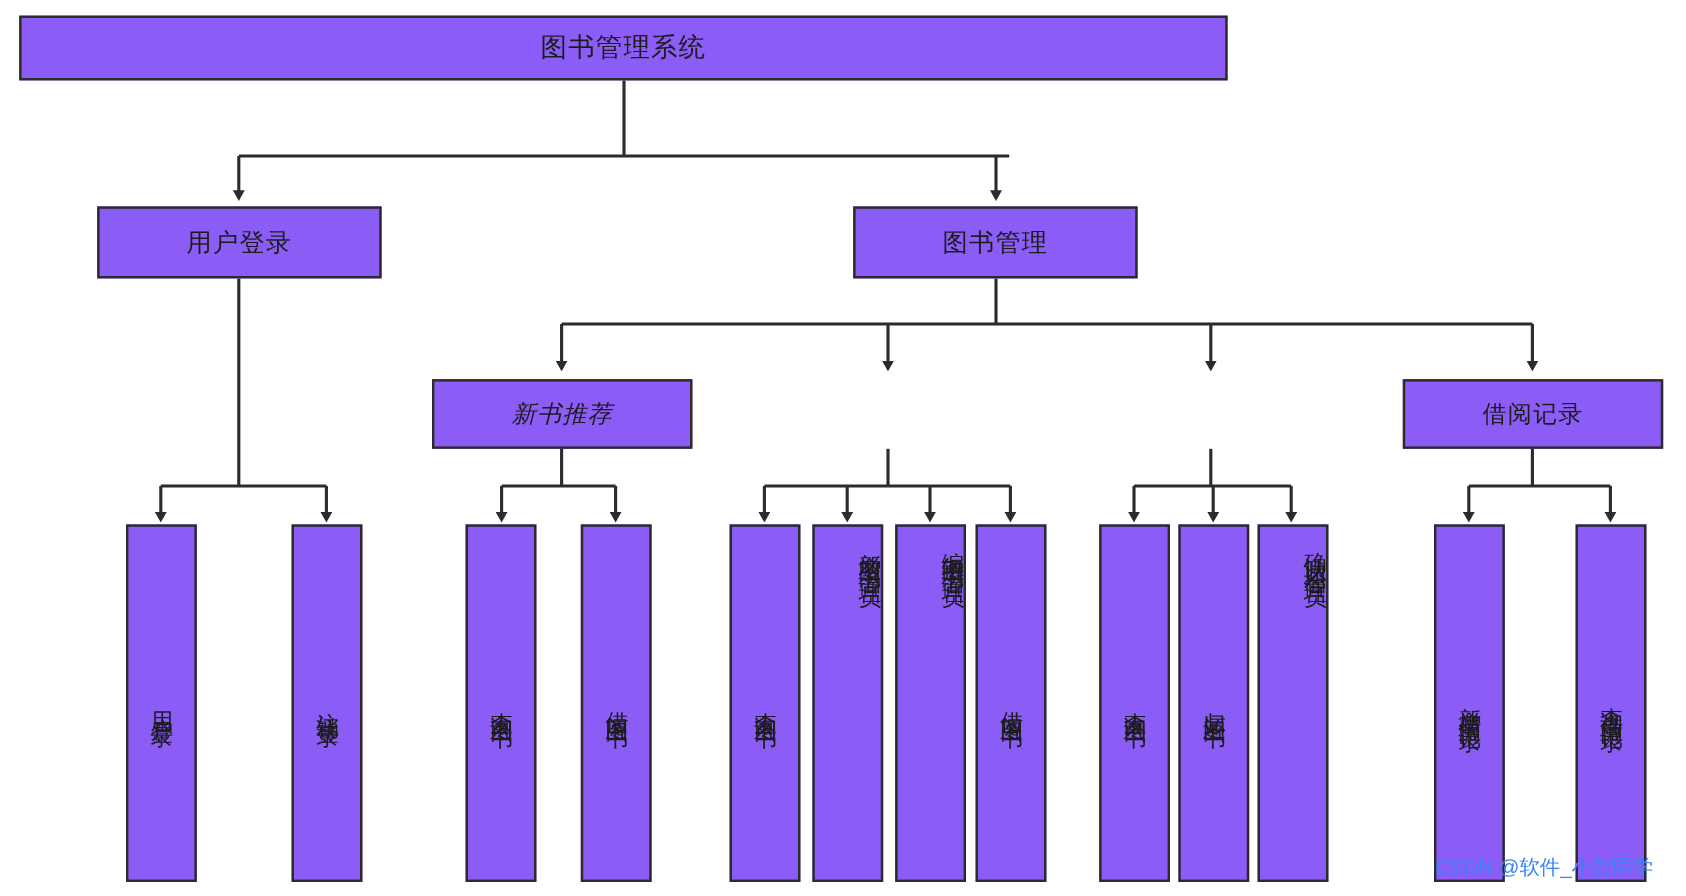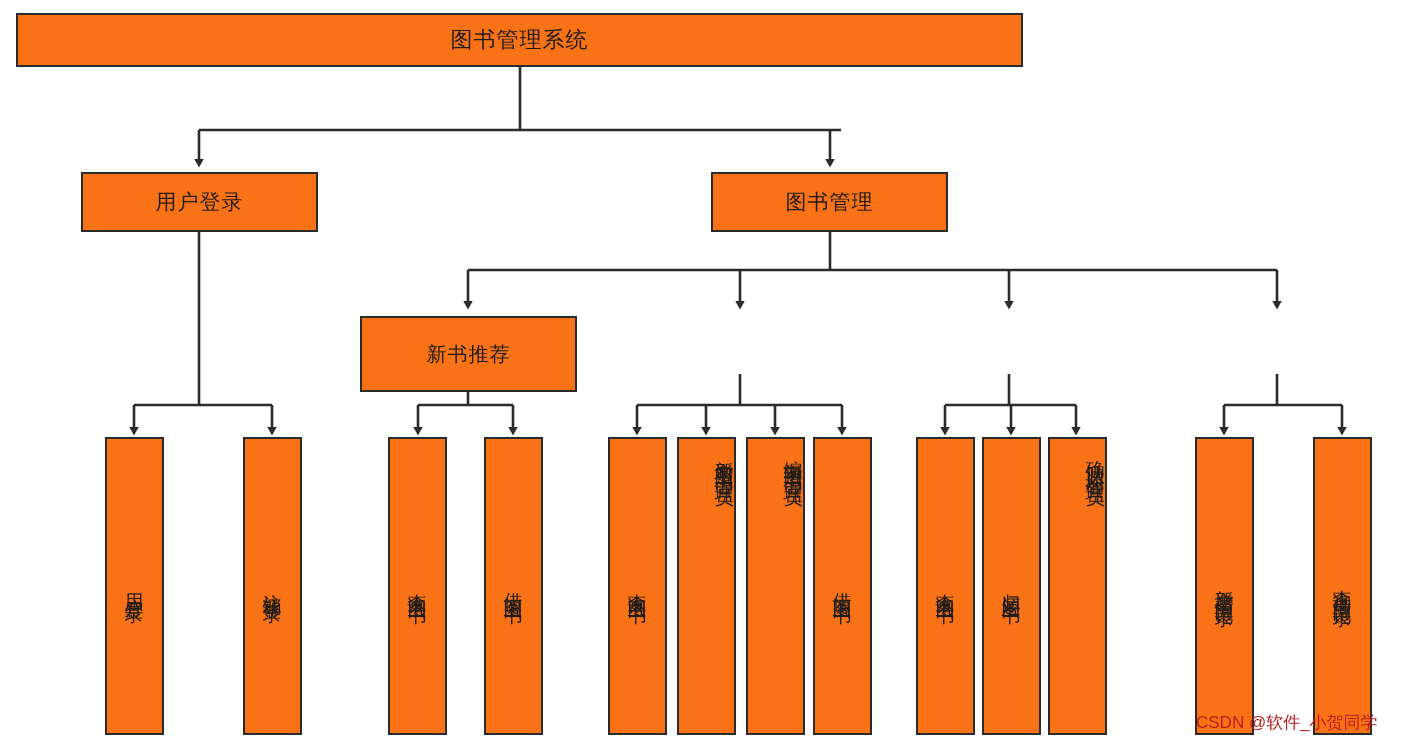--- a/index.html
+++ b/index.html
@@ -21,21 +21,21 @@
     position: absolute;
     left: 0;
     top: 0;
     width: 1405px;
     height: 747px;
   }
   .node {
     position: absolute;
     box-sizing: border-box;
     border: 2px solid #2b2b2b;
-    background: #f97316;
+    background: #8b5cf6;
     display: flex;
     align-items: center;
     justify-content: center;
     color: #1c1c1c;
     font-size: 21px;
     letter-spacing: 1px;
     z-index: 3;
   }
   .node.root { font-size: 22px; }
   .node.level2 { font-size: 21px; }
@@ -52,21 +52,21 @@
   }
   .node.leaf.tall-text {
     align-items: flex-start;
     justify-content: flex-start;
   }
   #watermark {
     position: absolute;
     left: 1196px;
     top: 711px;
     font-size: 17px;
-    color: #b91c1c;
+    color: #3b82f6;
     white-space: nowrap;
     z-index: 5;
   }
 </style>
 </head>
 <body>
 
 <div id="diagram-root">
 
   <svg id="edges-layer" viewBox="0 0 1405 747" xmlns="http://www.w3.org/2000/svg">
@@ -118,21 +118,22 @@
       <path d="M1224,405 L1224,428" marker-end="url(#arrow)"></path>
       <path d="M1342,405 L1342,428" marker-end="url(#arrow)"></path>
     </g>
   </svg>
 
   <div class="node root" style="left:16px; top:13px; width:1007px; height:54px;">图书管理系统</div>
 
   <div class="node level2" style="left:81px; top:172px; width:237px; height:60px;">用户登录</div>
   <div class="node level2" style="left:711px; top:172px; width:237px; height:60px;">图书管理</div>
 
-  <div class="node level3" style="left:360px; top:316px; width:217px; height:76px;">新书推荐</div>
+  <div class="node level3" style="left:360px; top:316px; width:217px; height:58px;font-style:italic;">新书推荐</div>
+  <div class="node level3" style="left:1169px; top:316px; width:217px; height:58px;">借阅记录</div>
 
   <div class="node leaf" style="left:105px; top:437px; width:59px; height:298px;">用户登录</div>
   <div class="node leaf" style="left:243px; top:437px; width:59px; height:298px;">注销登录</div>
 
   <div class="node leaf" style="left:388px; top:437px; width:59px; height:298px;">查询图书</div>
   <div class="node leaf" style="left:484px; top:437px; width:59px; height:298px;">借阅图书</div>
 
   <div class="node leaf" style="left:608px; top:437px; width:59px; height:298px;">查询图书</div>
   <div class="node leaf tall-text" style="left:677px; top:437px; width:59px; height:298px;">新增图书（管理员）</div>
   <div class="node leaf tall-text" style="left:746px; top:437px; width:59px; height:298px;">编辑图书（管理员）</div>

